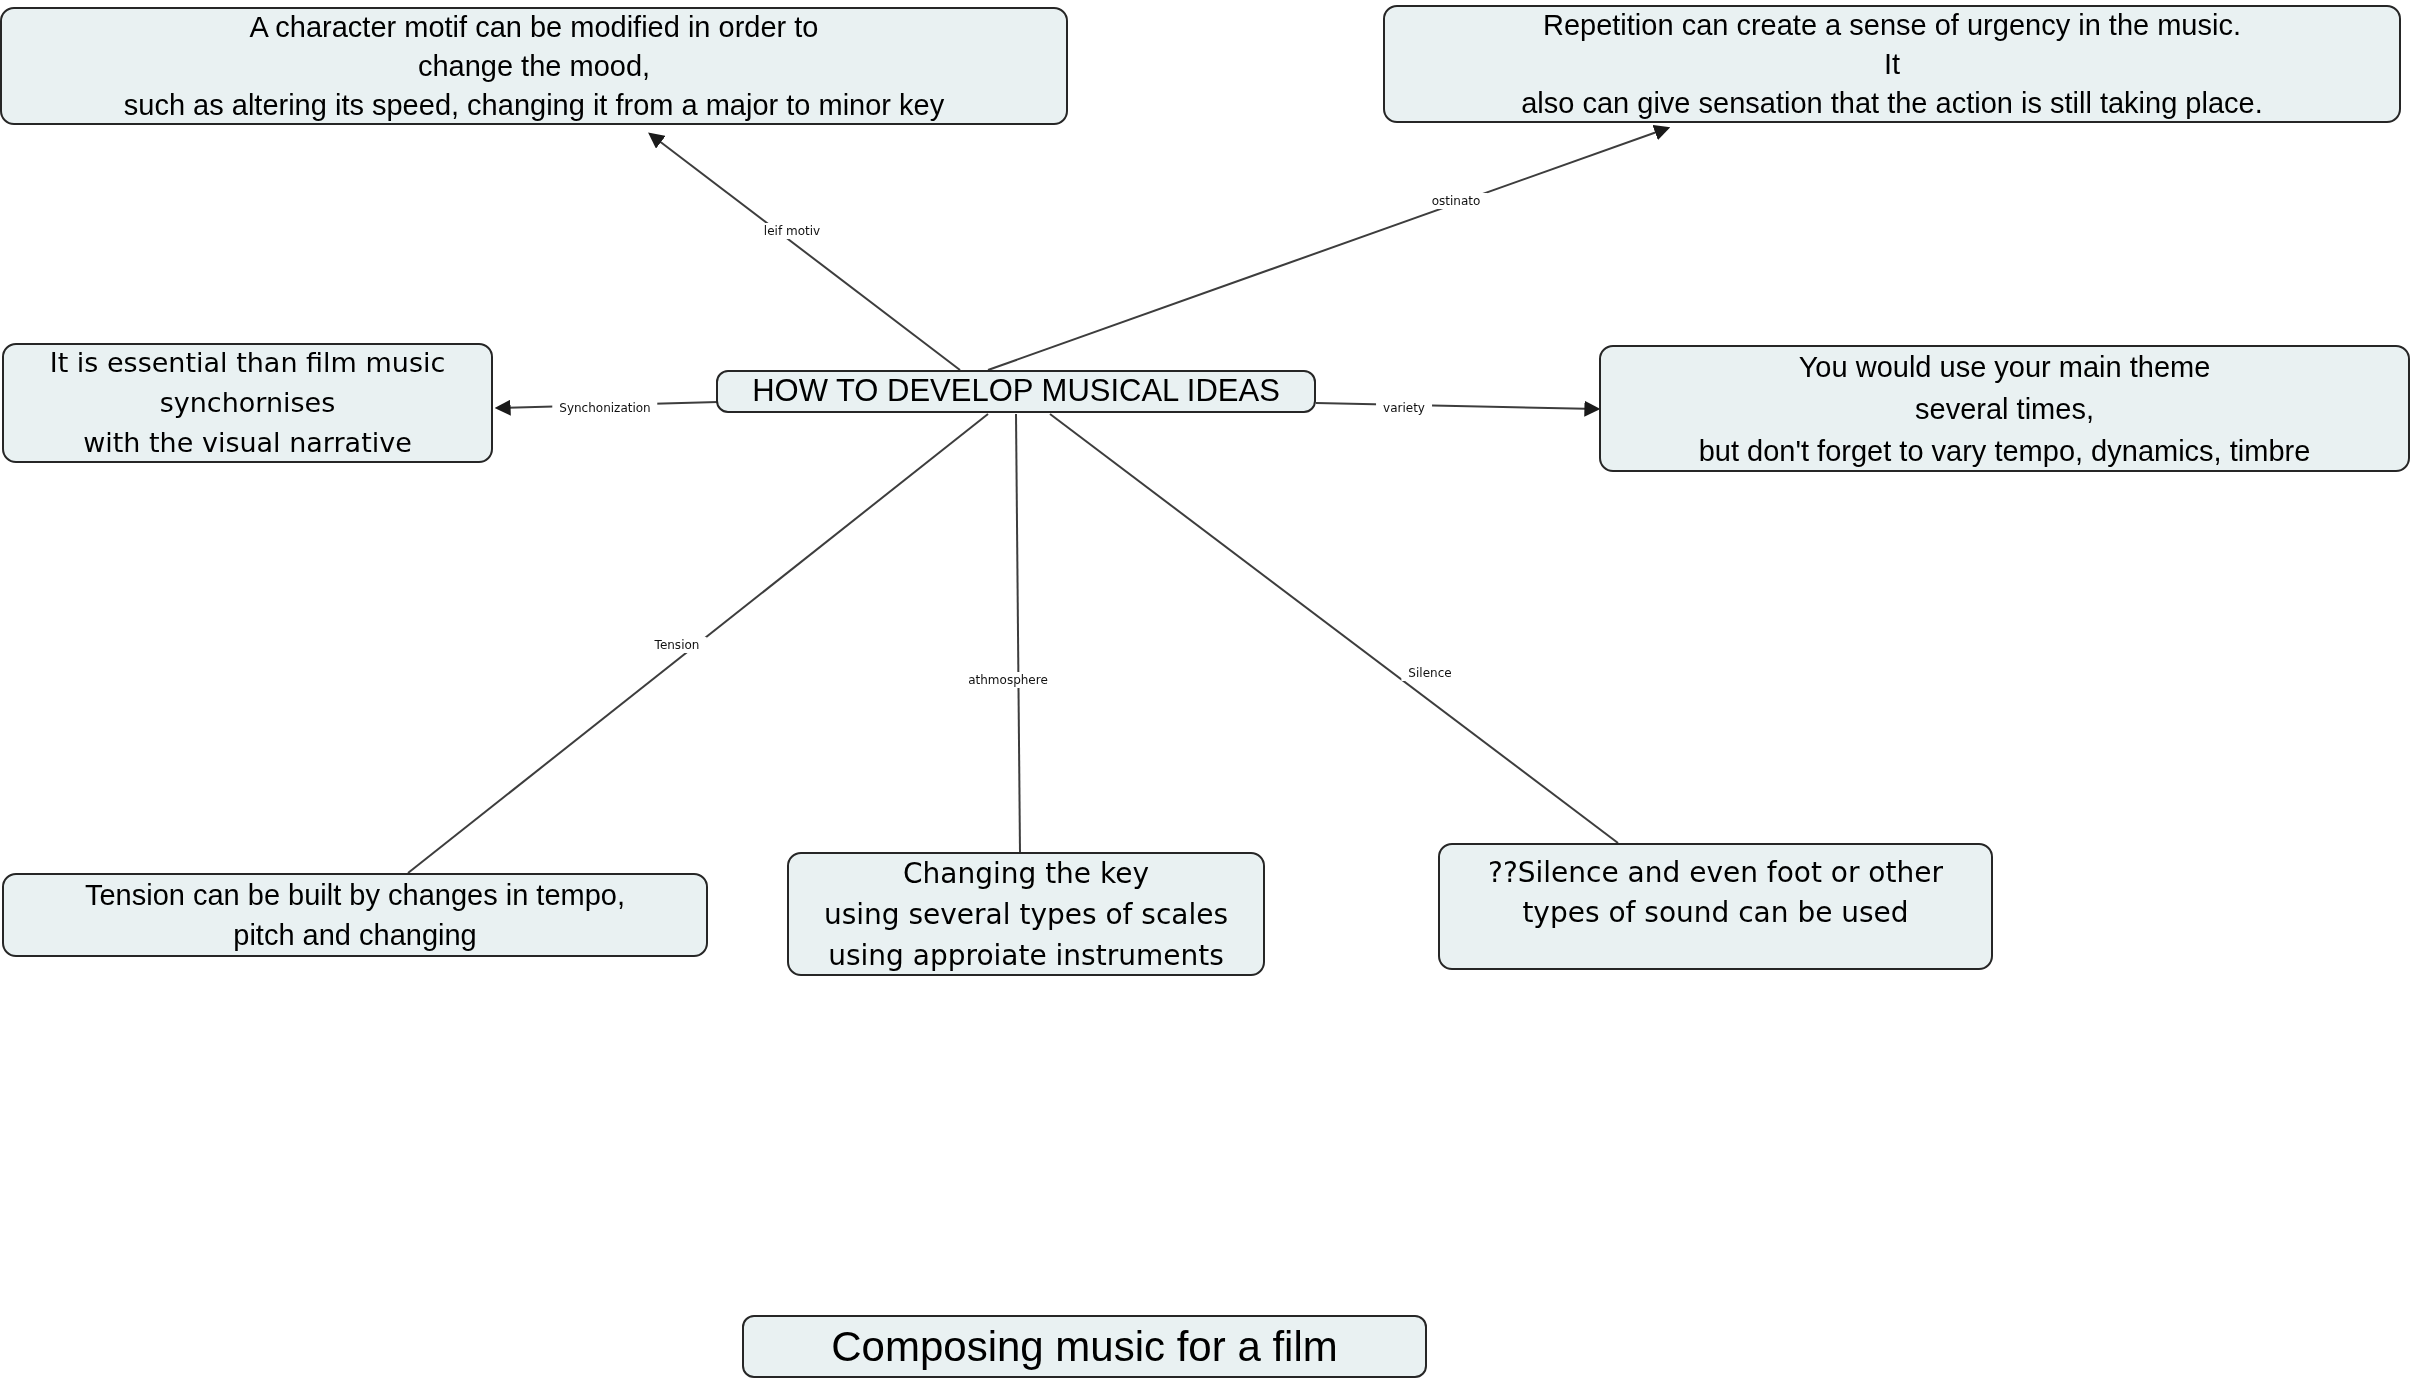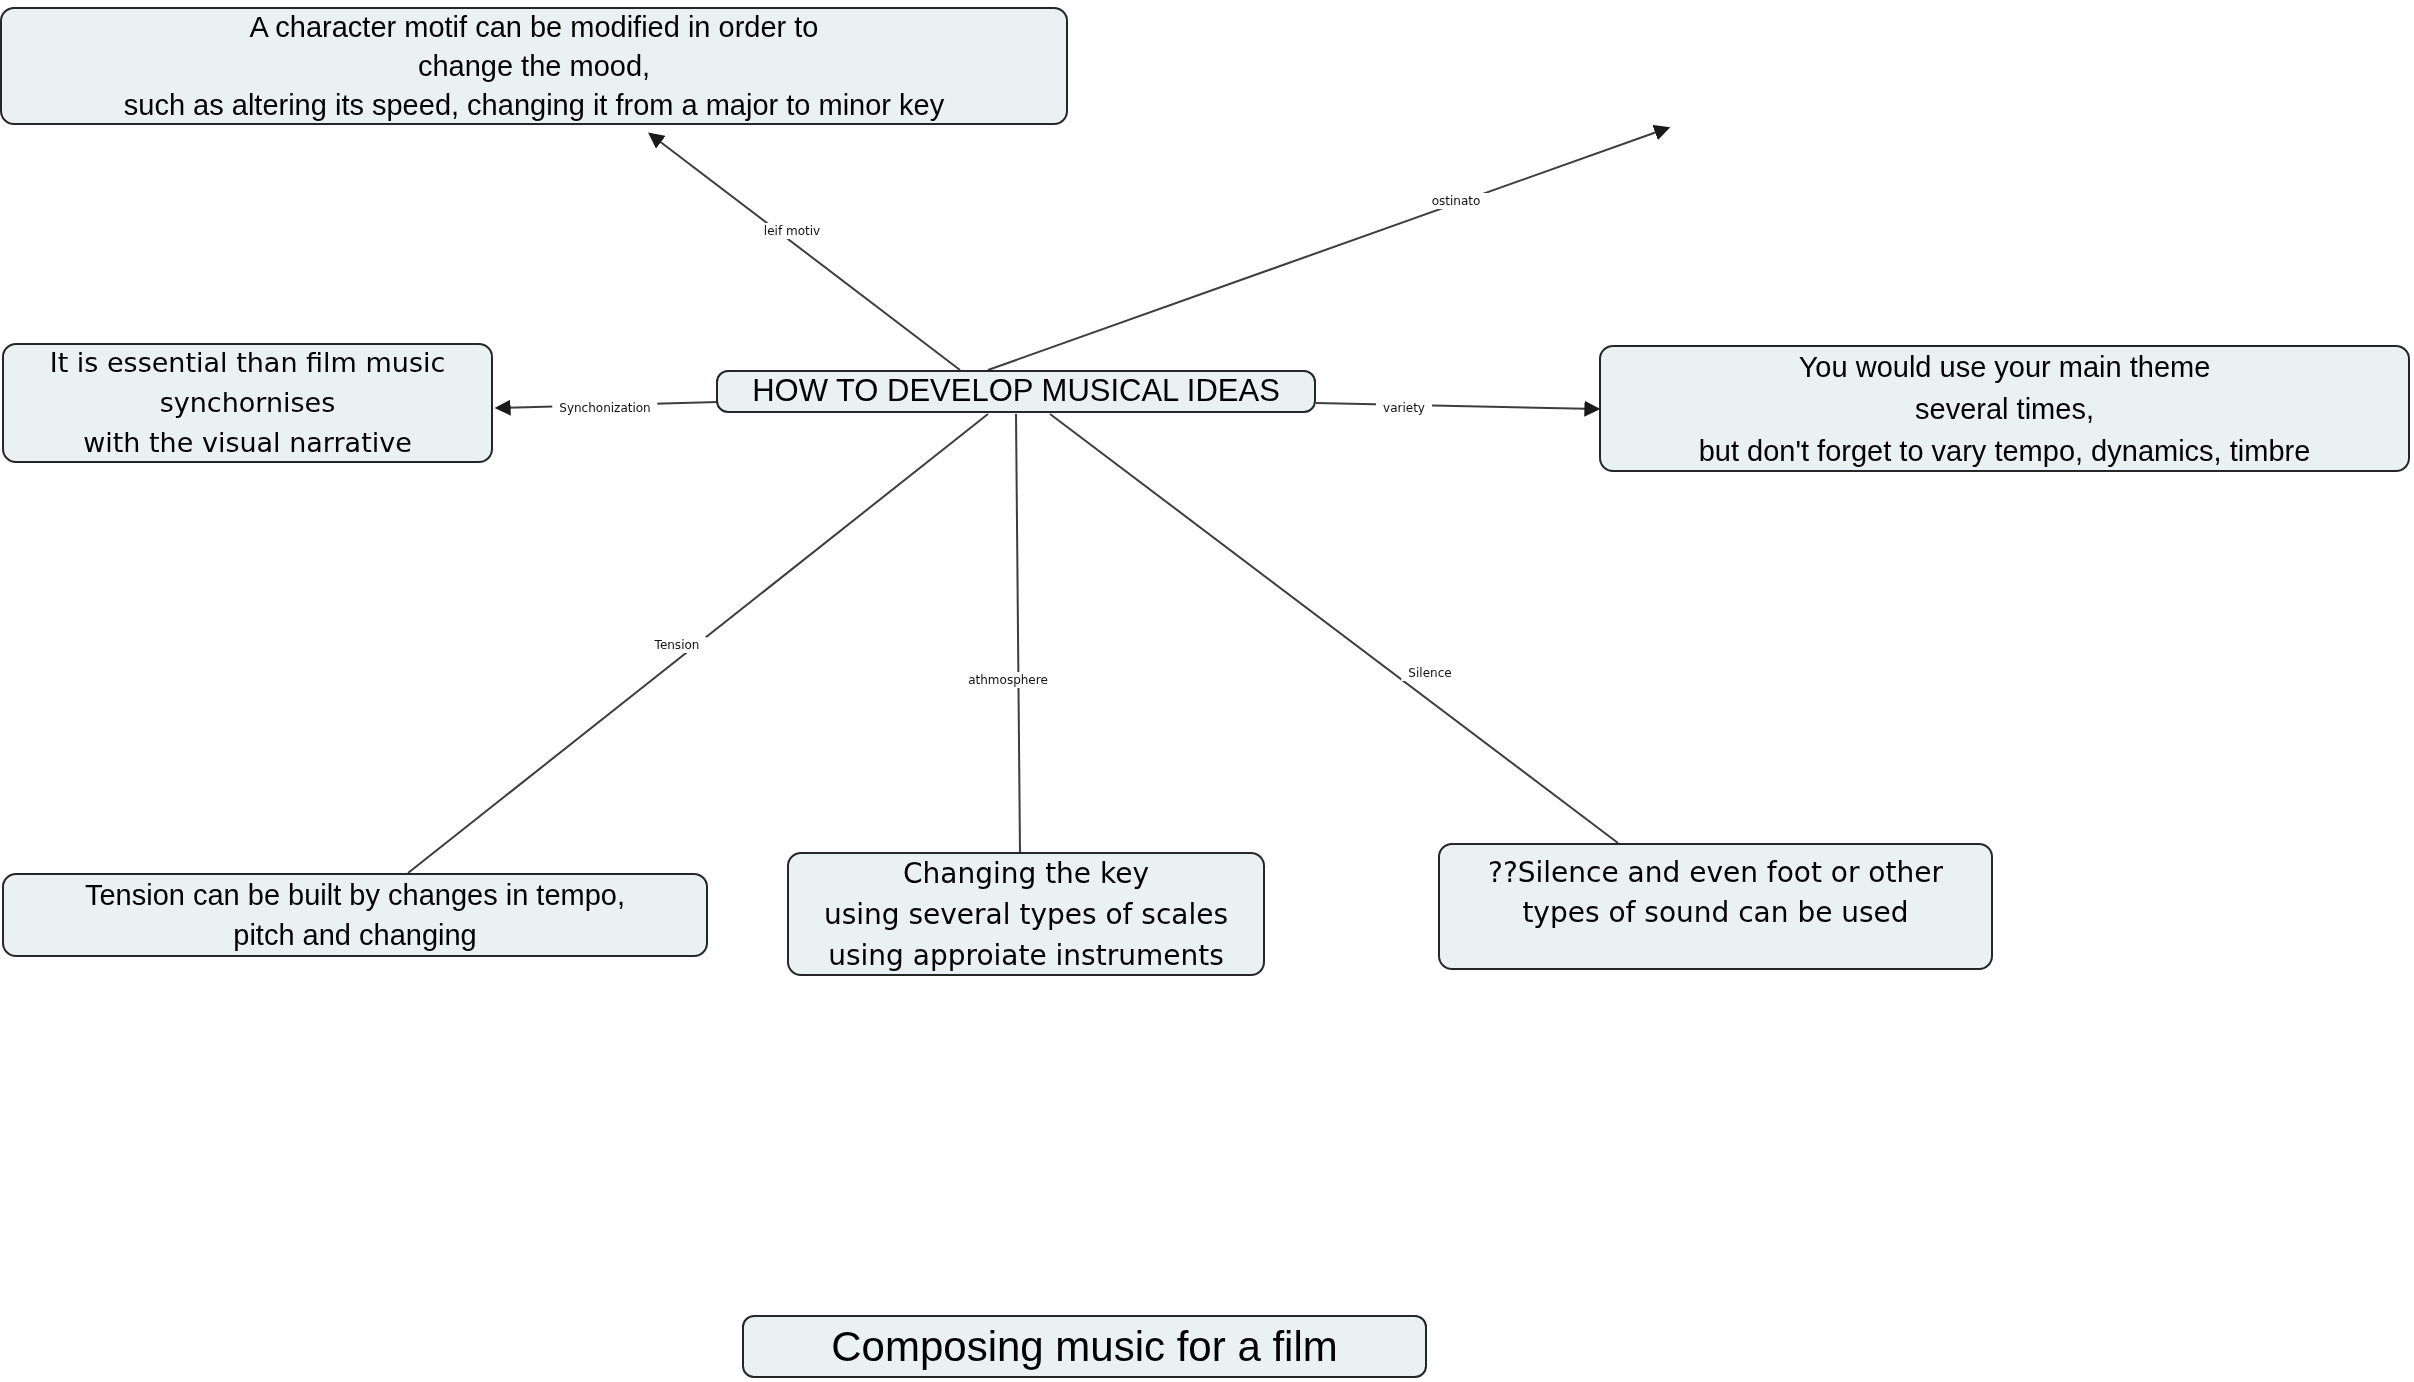--- a/index.html
+++ b/index.html
@@ -98,20 +98,23 @@
 
     <line x1="1016" y1="414" x2="1020" y2="852" stroke="#3d3d3d" stroke-width="2"></line>
 
     <line x1="1050" y1="414" x2="1618" y2="843" stroke="#3d3d3d" stroke-width="2"></line>
   </svg>
 
   <div class="node narrow" id="node-leitmotif">A character motif can be modified in order to
 change the mood,
 such as altering its speed, changing it from a major to minor key</div>
 
+  <div class="node narrow" id="node-repetition">Repetition can create a sense of urgency in the music.
+It
+also can give sensation that the action is still taking place.</div>
 
   <div class="node wide" id="node-synchron">It is essential than film music
 synchornises
 with the visual narrative</div>
 
   <div class="node narrow" id="node-center">HOW TO DEVELOP MUSICAL IDEAS</div>
 
   <div class="node narrow" id="node-variety">You would use your main theme
 several times,
 but don't forget to vary tempo, dynamics, timbre</div>

